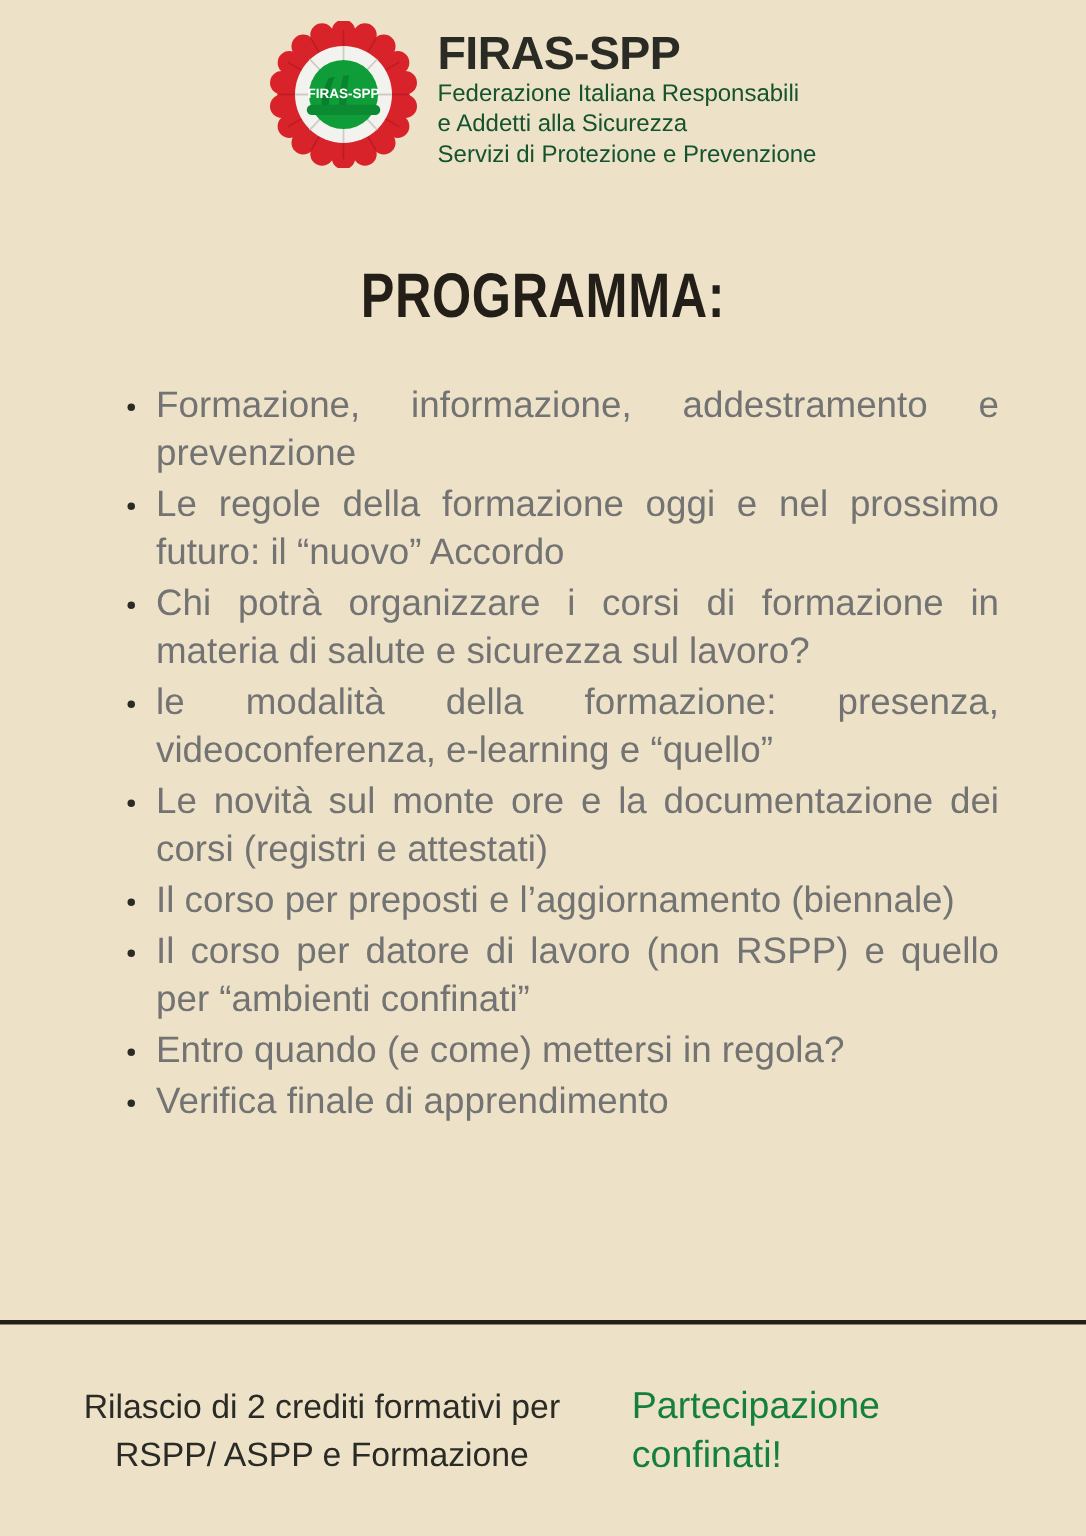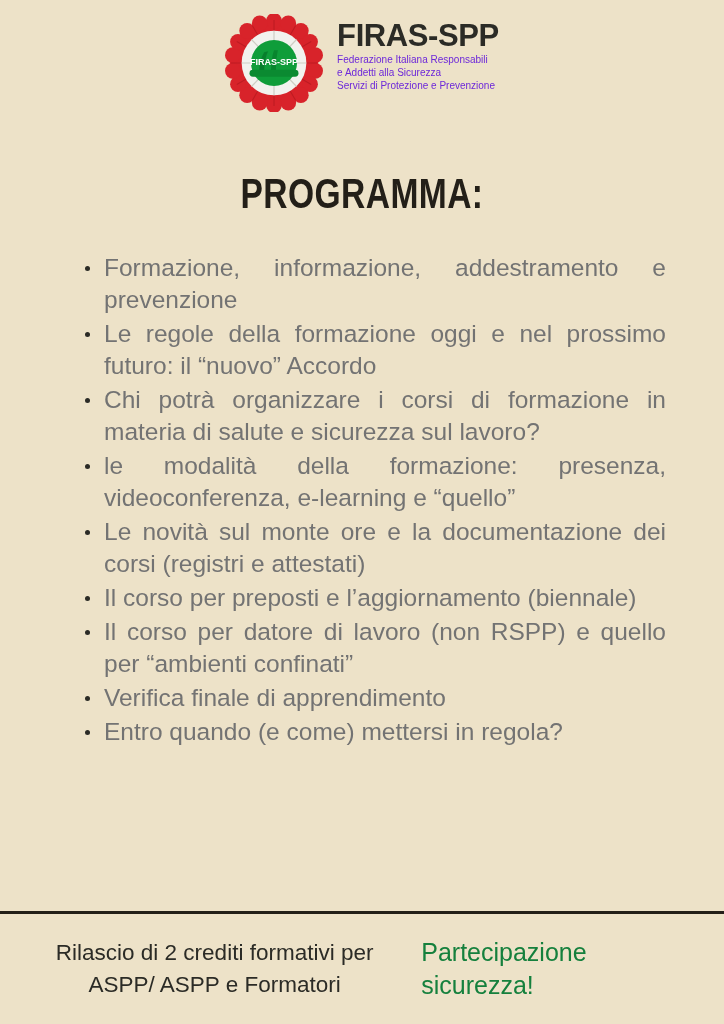--- a/index.html
+++ b/index.html
@@ -42,23 +42,23 @@
   .brand { padding-top: 6px; }
   .brand-title {
     font-size: 31px;
     font-weight: bold;
     letter-spacing: -0.4px;
     line-height: 1.02;
     color: #2b2b26;
     margin: 0 0 1px 0;
   }
   .brand-sub {
-    font-size: 10px;
+    font-size: 16px;
     line-height: 1.30;
-    color: #6d28d9;
+    color: #14532d;
     white-space: nowrap;
   }
 
   
   .program-title {
     text-align: center;
     font-size: 42px;
     font-weight: bold;
     letter-spacing: 0.5px;
     margin: 58px 0 0 0;
@@ -101,21 +101,21 @@
   
   .divider {
     width: 100%;
     height: 3px;
     background: #231f18;
     margin-top: 6px;
   }
   .footer {
     display: flex;
     align-items: center;
-    height: 110px;
+    height: 141px;
     padding: 0 18px;
     box-sizing: border-box;
   }
   .footer-left {
     flex: 1 1 58%;
     text-align: center;
     font-size: 22.5px;
     line-height: 1.42;
     color: #2b2b26;
     padding-right: 10px;
@@ -216,30 +216,30 @@
 
   <div class="content">
     <ul class="program-list">
       <li>Formazione, informazione, addestramento e prevenzione</li>
       <li>Le regole della formazione oggi e nel prossimo futuro: il “nuovo” Accordo</li>
       <li>Chi potrà organizzare i corsi di formazione in materia di salute e sicurezza sul lavoro?</li>
       <li>le modalità della formazione: presenza, videoconferenza, e-learning e “quello”</li>
       <li>Le novità sul monte ore e la documentazione dei corsi (registri e attestati)</li>
       <li>Il corso per preposti e l’aggiornamento (biennale)</li>
       <li>Il corso per datore di lavoro (non RSPP) e quello per “ambienti confinati”</li>
+      <li class="nojustify">Entro quando (e come) mettersi in regola?</li>
       <li class="nojustify">Verifica finale di apprendimento</li>
-      <li class="nojustify">Entro quando (e come) mettersi in regola?</li>
     </ul>
   </div>
 
   <div class="divider"></div>
   <div class="footer">
     <div class="footer-left">
       <div>Rilascio di 2 crediti formativi per</div>
-      <div>ASPP/ ASPP e Formatori</div>
+      <div>RSPP/ ASPP e Formazione</div>
     </div>
     <div class="footer-right">
       <div>Partecipazione</div>
-      <div>sicurezza!</div>
+      <div>confinati!</div>
     </div>
   </div>
 
 </div>
 
 </body></html>

